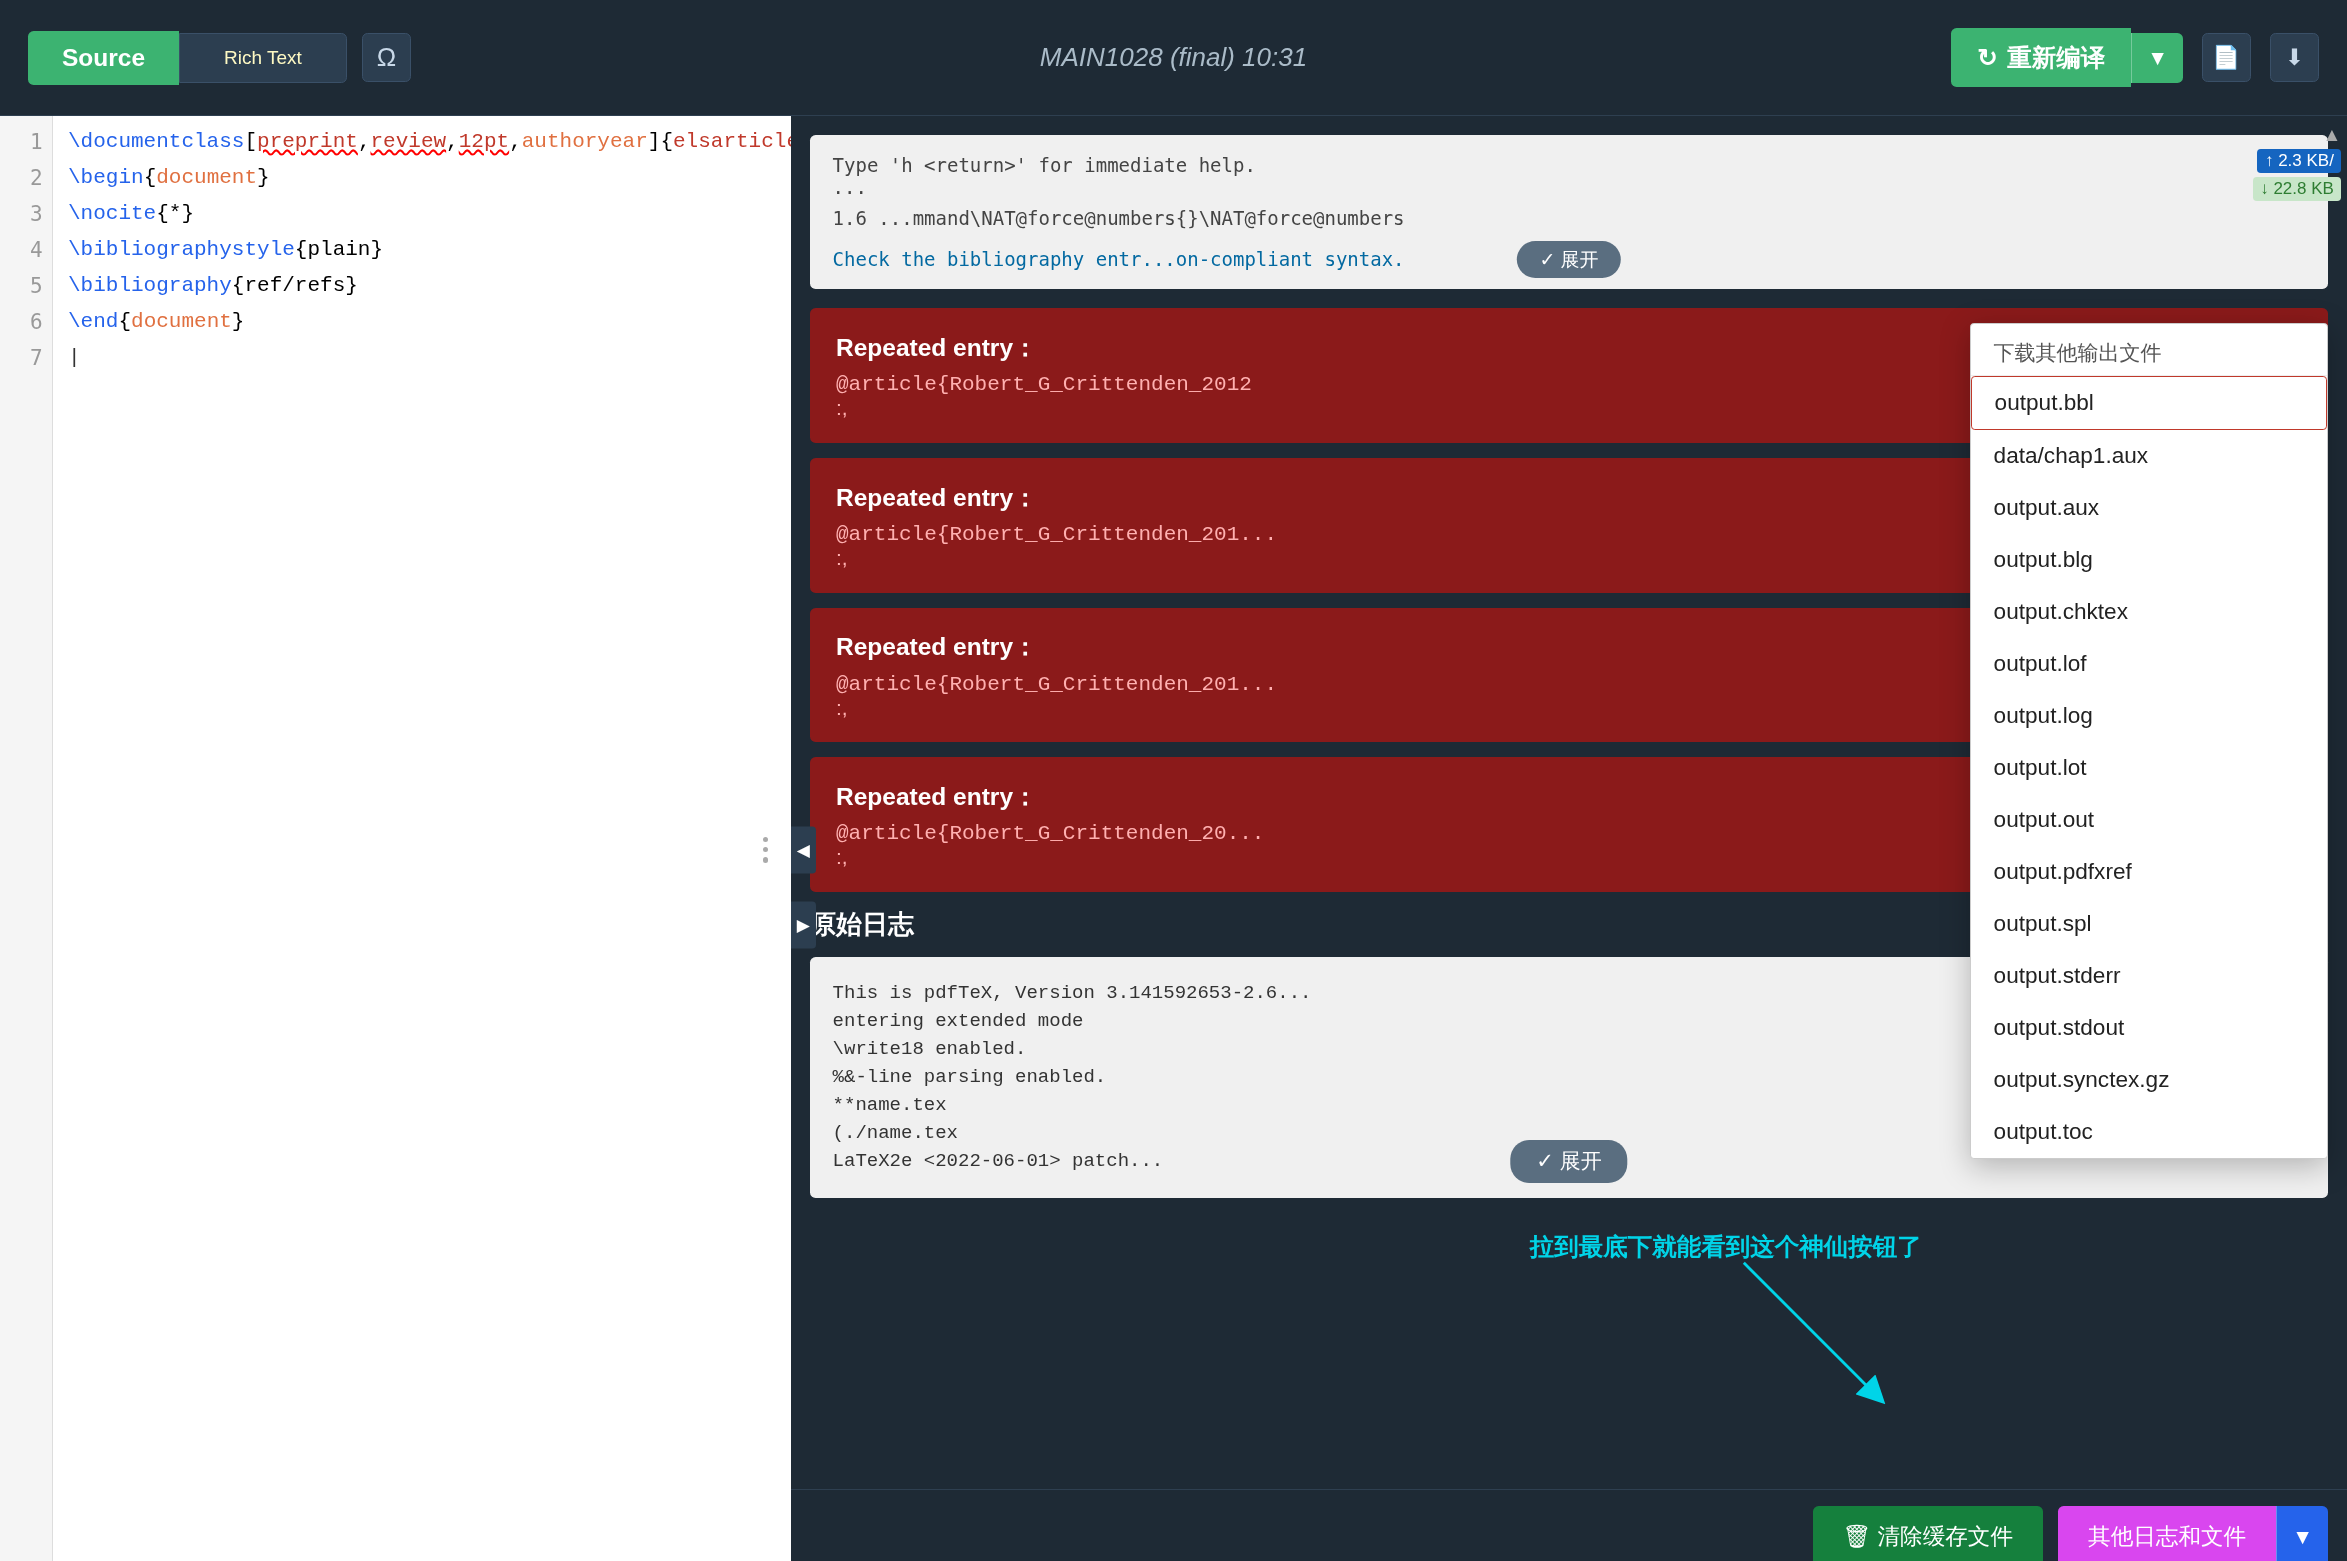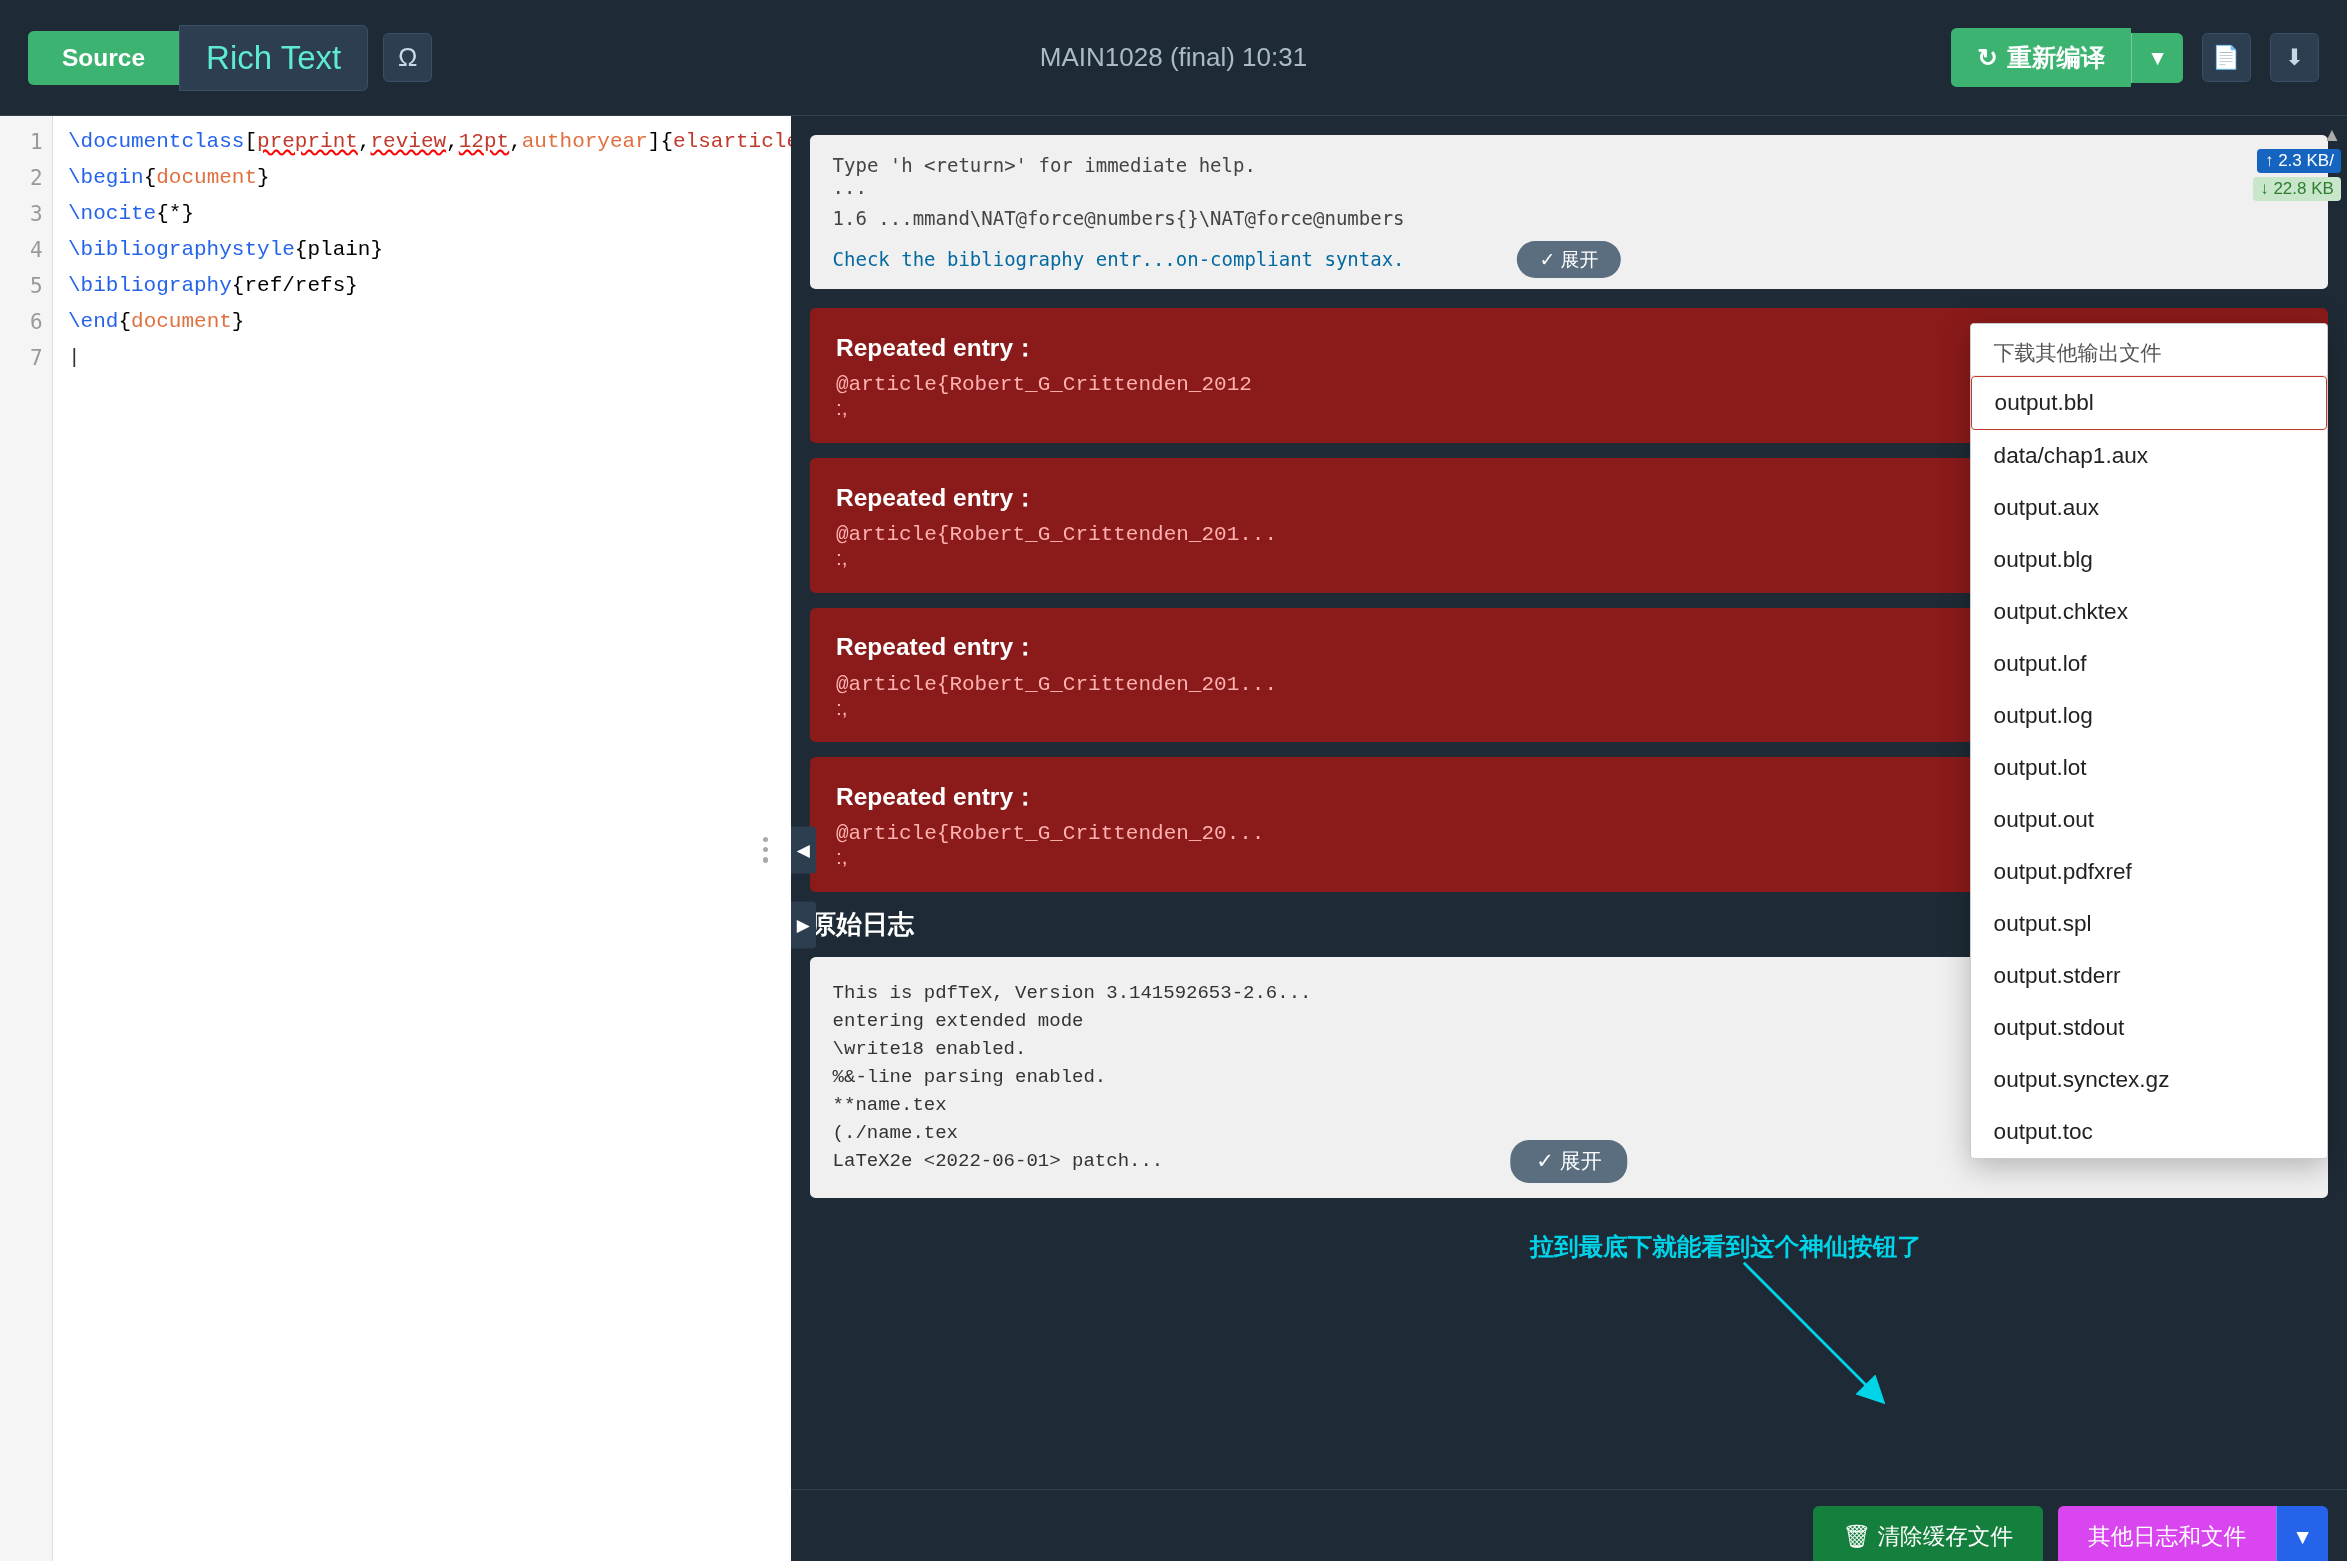--- a/index.html
+++ b/index.html
@@ -22,42 +22,43 @@
       border-bottom: 0.9px solid #2e3f50;
       position: relative;
     }
     .top-bar-title {
       color: #aabbc8;
       font-size: 26px;
       font-weight: 500;
       position: absolute;
       left: 50%;
       transform: translateX(-50%);
+      font-style: italic;
     }
     .source-rich-tabs {
       display: flex;
       align-items: center;
       gap: 0;
     }
     .tab-source {
       background: #3cb371;
       color: #fff;
       border: none;
       padding: 13px 34px;
       font-size: 24.5px;
       border-radius: 5.6px 0 0 5.6px;
       cursor: pointer;
       font-weight: 600;
     }
     .tab-rich {
       background: #2c3e50;
-      color: #5eead4;
+      color: #fef9c3;
       border: 0.9px solid #3a5068;
-      padding: 13px 26px;
-      font-size: 33px;
+      padding: 13px 44px;
+      font-size: 19px;
       border-radius: 0 5.6px 5.6px 0;
       cursor: pointer;
     }
     .omega-btn {
       background: #2c3e50;
       color: #c8d8e8;
       border: 0.9px solid #3a5068;
       border-radius: 5.6px;
       width: 49px;
       height: 49px;

